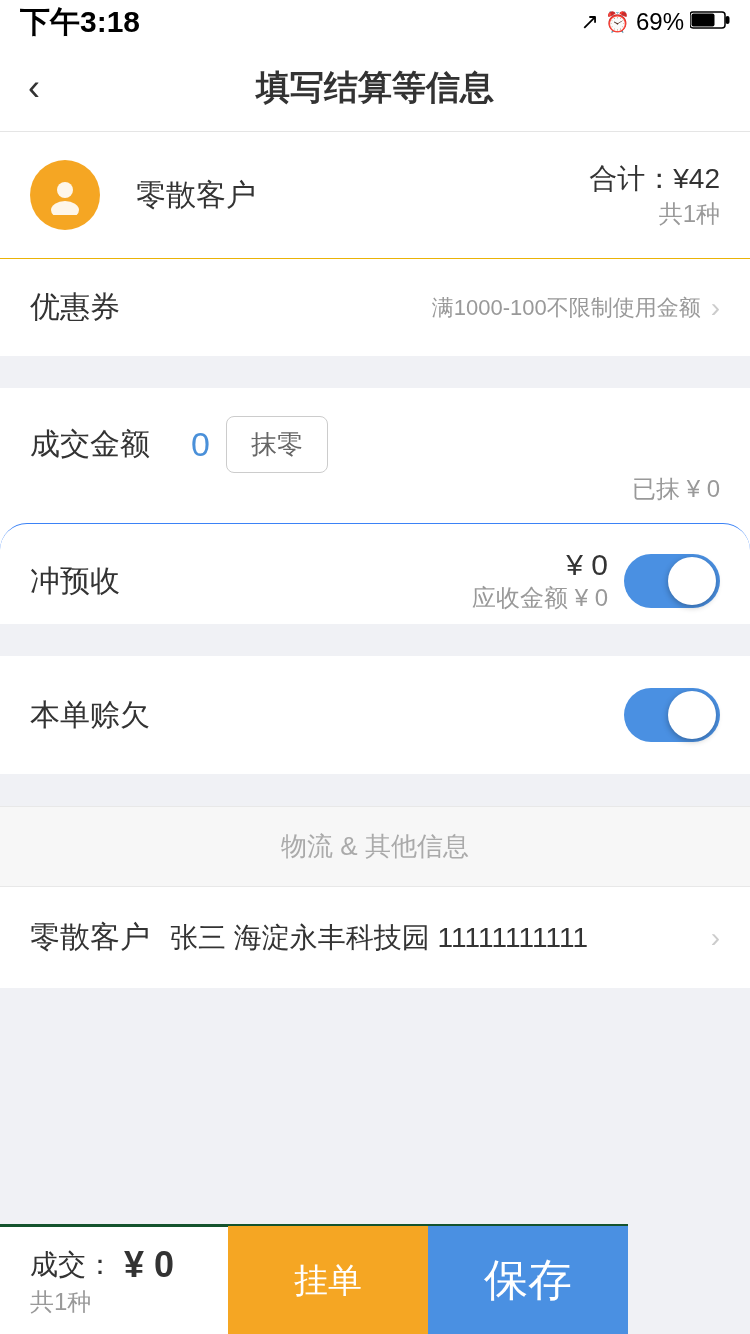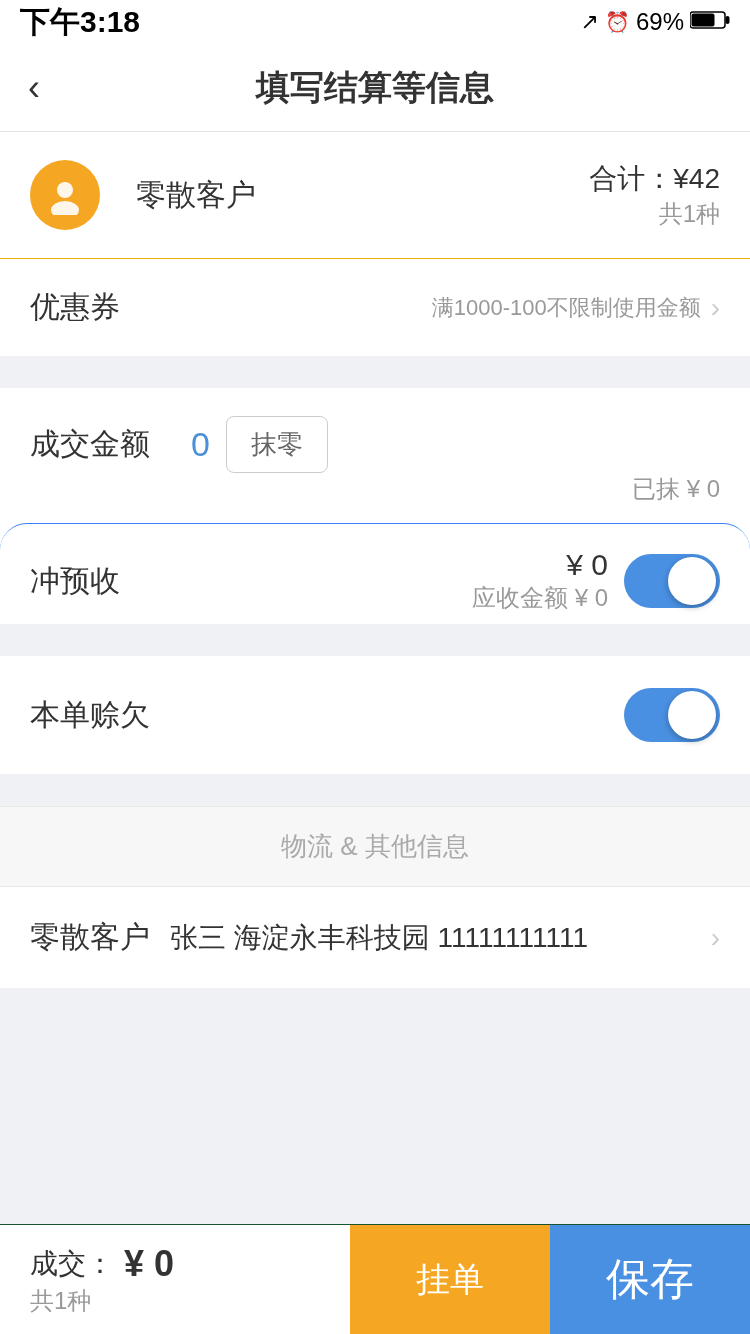--- a/index.html
+++ b/index.html
@@ -274,26 +274,26 @@
     .content-spacer {
       height: 200px;
       background: #f0f1f5;
     }
 
     
     .bottom-bar {
       position: fixed;
       bottom: 0;
       left: 0;
-      width: 750px;
+      width: 628px;
       height: 110px;
       background: #fff;
       display: flex;
       align-items: center;
-      border-top: 1px solid #14532d;
+      border-top: 3px solid #14532d;
     }
     .bottom-summary {
       flex: 1;
       padding: 0 30px;
     }
     .bottom-summary-top {
       font-size: 28px;
       color: #333;
       display: flex;
       align-items: center;

